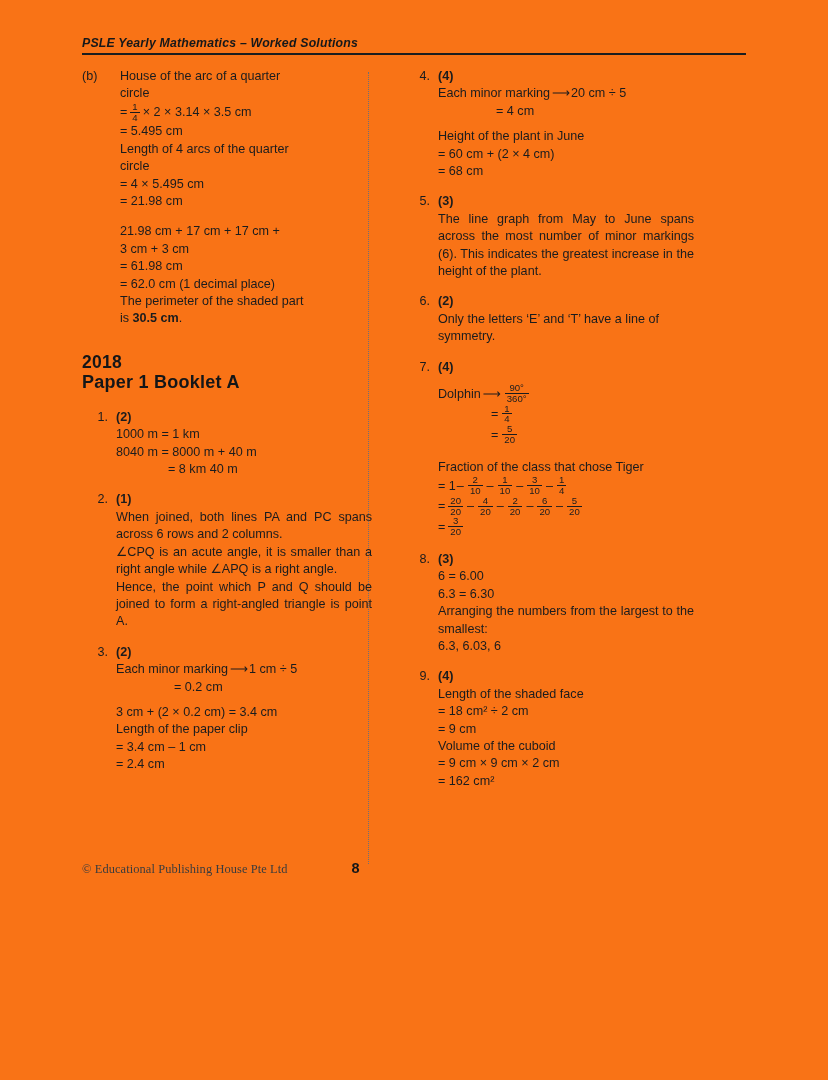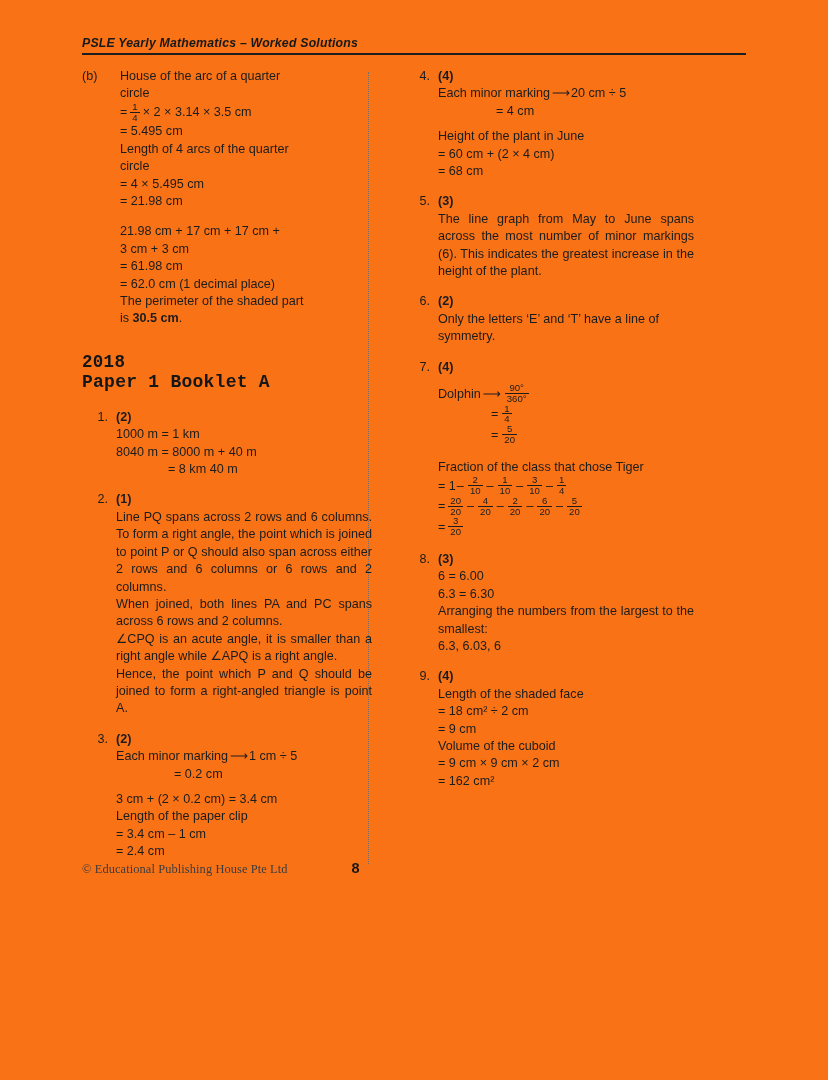--- a/index.html
+++ b/index.html
@@ -142,21 +142,20 @@
     min-height: 17px;
   }
   .eqrow .op { margin: 0 1px; }
   .eqrow.ind { padding-left: 52px; }
 
   
   .section-head {
     margin-top: 24px;
     margin-bottom: 4px;
     padding-left: 0px;
-    font-family: Liberation Mono, monospace;
   }
   .section-year {
     font-size: 17.5px;
     font-weight: bold;
     letter-spacing: .3px;
     color: #141618;
     line-height: 21px;
   }
   .section-sub {
     font-size: 18px;
@@ -247,21 +246,20 @@
         <div class="qnum">1.</div>
         <div class="line qans">(2)</div>
         <div class="line">1000 m = 1 km</div>
         <div class="line">8040 m = 8000 m + 40 m</div>
         <div class="line indent-eq2">= 8 km 40 m</div>
       </div>
 
       <div class="qblock">
         <div class="qnum">2.</div>
         <div class="line qans">(1)</div>
-        <div class="line justify">Line PQ spans across 2 rows and 6 columns. To form a right angle, the point which is joined to point P or Q should also span across either 2 rows and 6 columns or 6 rows and 2 columns.</div>
         <div class="line justify">When joined, both lines PA and PC spans across 6 rows and 2 columns.</div>
         <div class="line justify">∠CPQ is an acute angle, it is smaller than a right angle while ∠APQ is a right angle.</div>
         <div class="line justify">Hence, the point which P and Q should be joined to form a right-angled triangle is point A.</div>
       </div>
 
       <div class="qblock">
         <div class="qnum">3.</div>
         <div class="line qans">(2)</div>
         <div class="eqrow">
           <span>Each minor marking</span>

